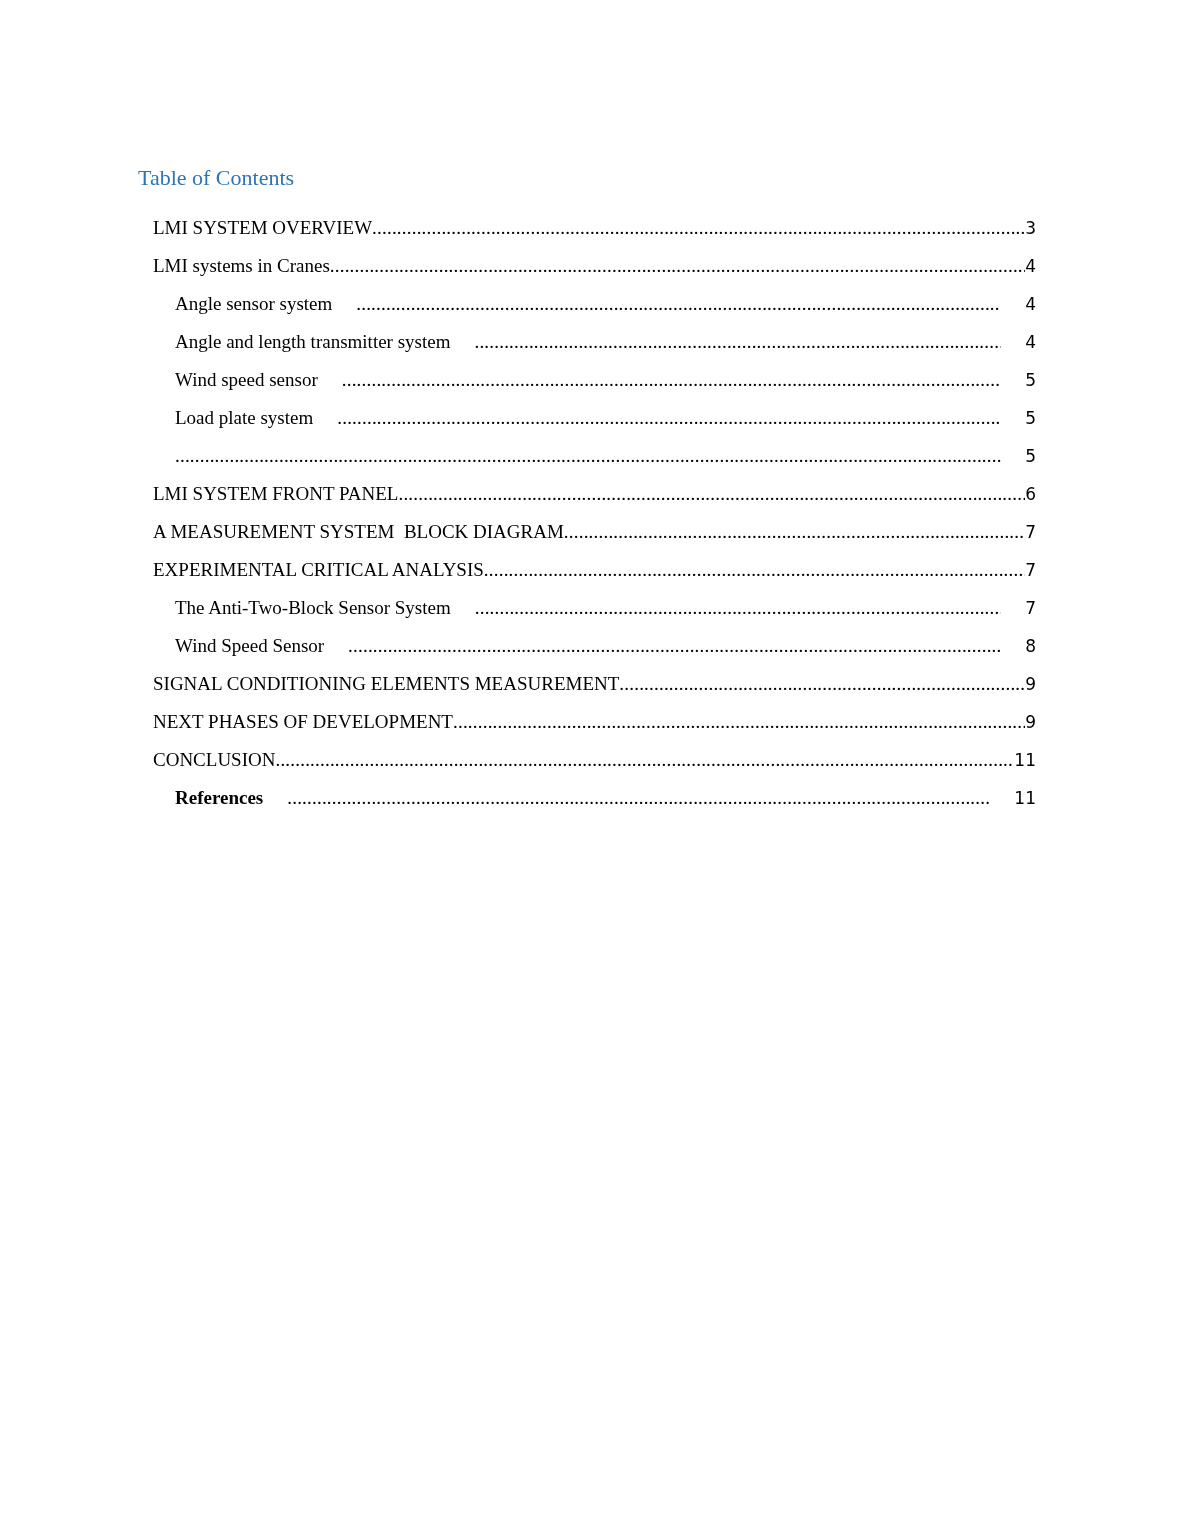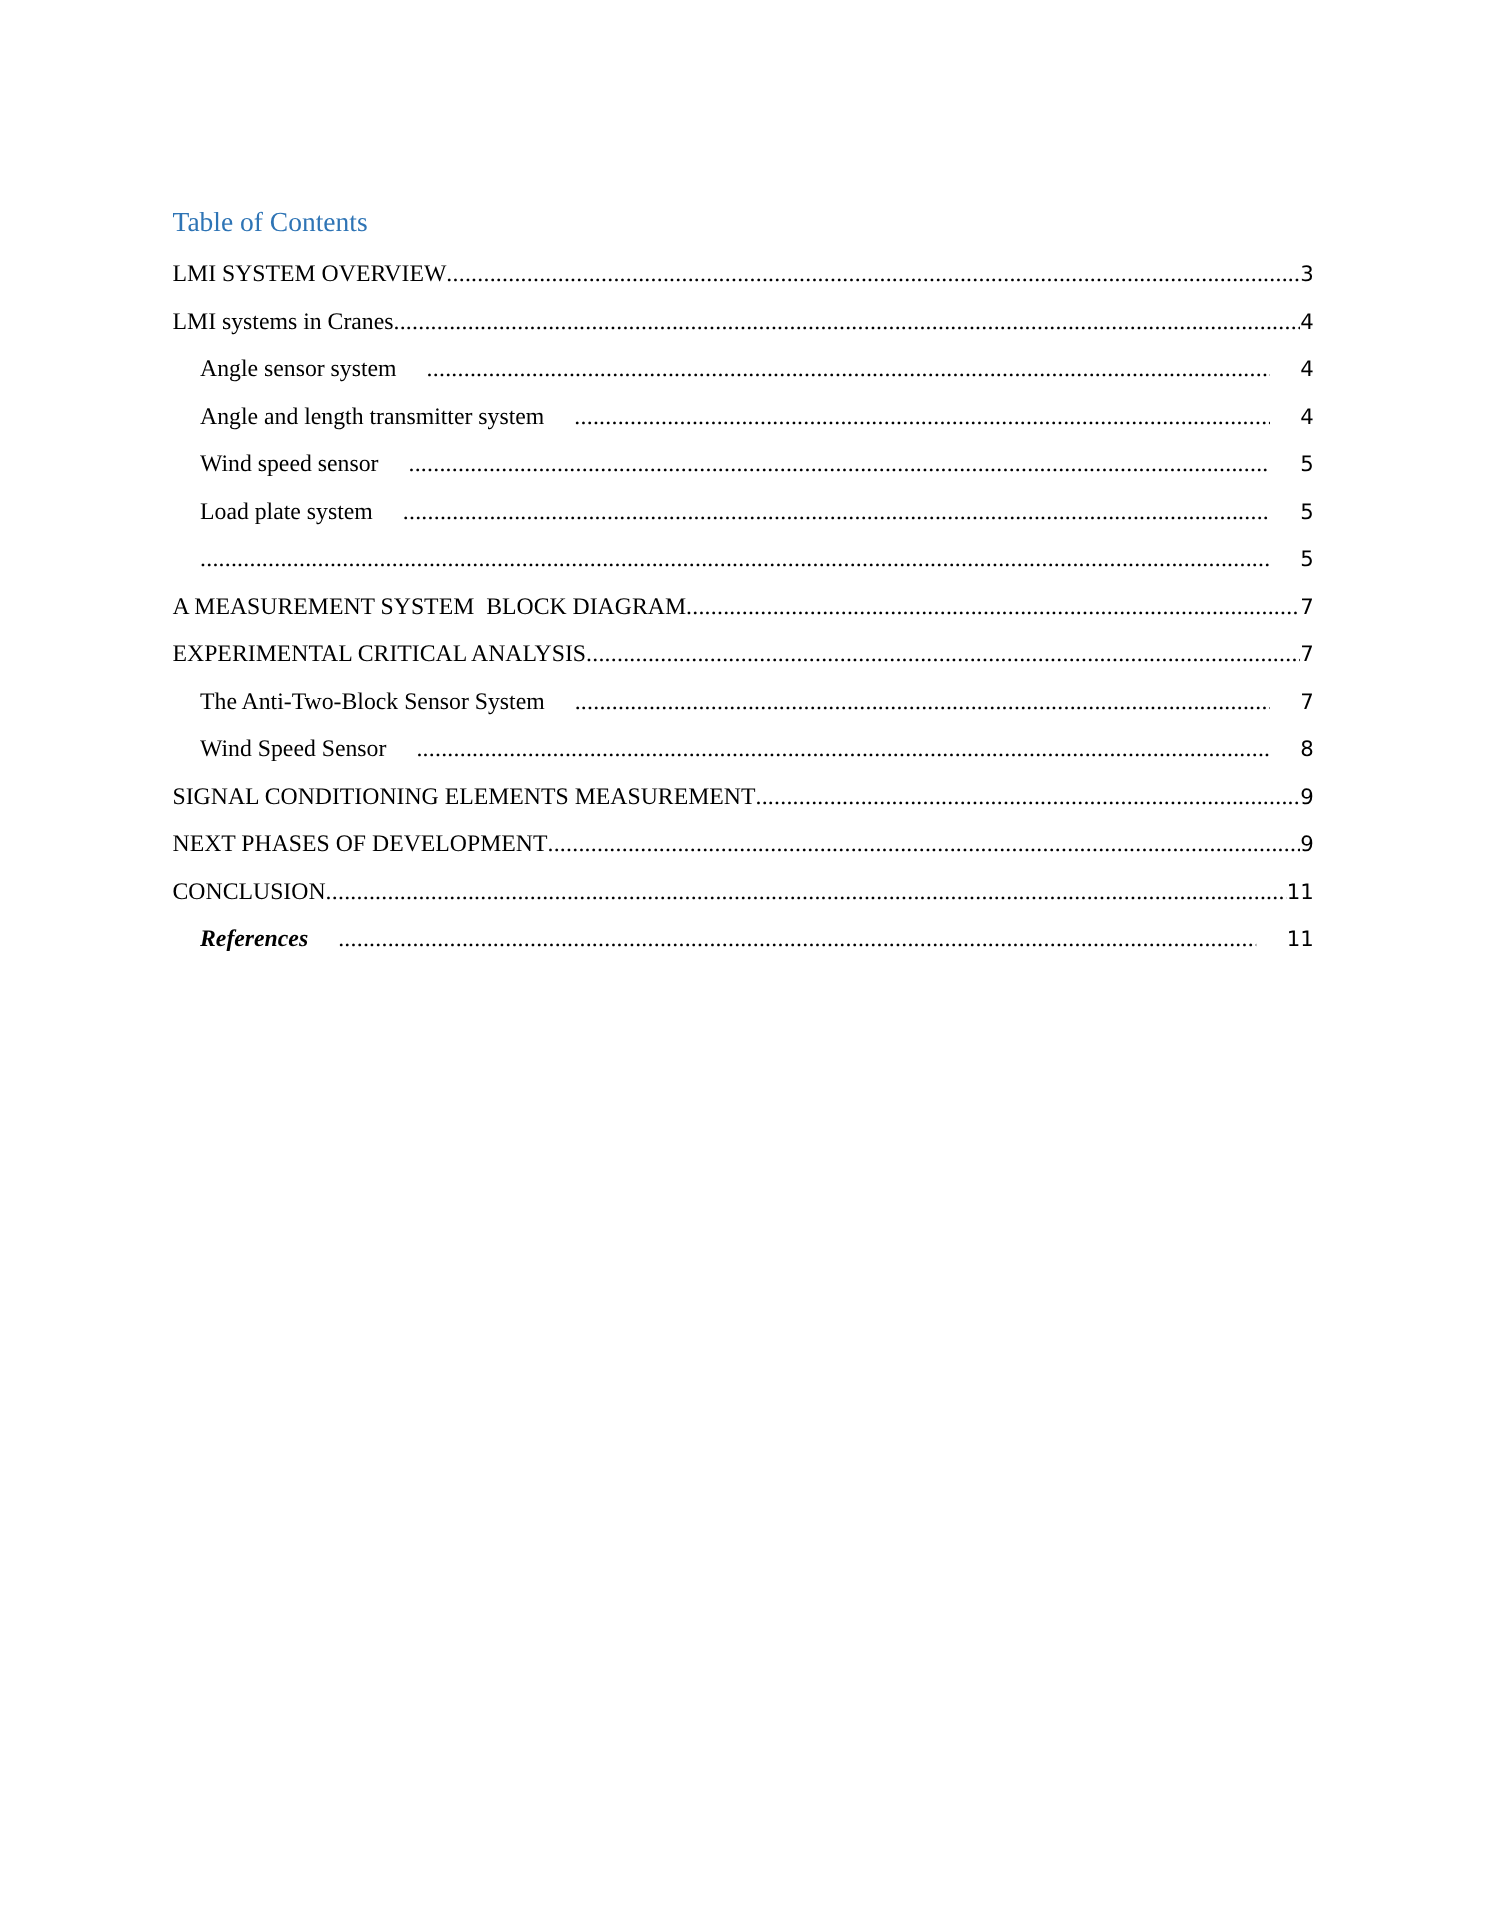--- a/index.html
+++ b/index.html
@@ -31,21 +31,21 @@
       font-family: "Liberation Serif", serif;
       font-size: 22px;
       color: #2e74b5;
       line-height: 32px;
       margin: 4px 0 7px 0;
       font-weight: normal;
       white-space: nowrap;
     }
     .toc-list {
       list-style: none;
-      margin: 0;
+      margin: 15px;
       padding: 0;
     }
     .toc-entry {
       display: flex;
       align-items: baseline;
       height: 38px;
       line-height: 38px;
       font-family: "Liberation Serif", serif;
       font-size: 19px;
       color: #000000;
@@ -55,21 +55,20 @@
     }
     .toc-entry.level-2 {
       padding-left: 22px;
       gap: 24px;
     }
     .toc-entry .label {
       flex: 0 0 auto;
     }
     .toc-entry .label.bold {
       font-weight: bold;
-      font-style: italic;
     }
     .toc-entry .leader {
       flex: 1 1 auto;
       overflow: hidden;
       white-space: nowrap;
       letter-spacing: 0.2px;
     }
     .toc-entry .leader::after {
       content: "................................................................................................................................................................................................................................................................";
     }
@@ -114,20 +113,25 @@
       <li class="toc-entry level-2">
         <span class="label">Load plate system</span>
         <span class="leader"></span>
         <span class="page-num">5</span>
       </li>
       <li class="toc-entry level-2">
         <span class="leader"></span>
         <span class="page-num">5</span>
       </li>
       <li class="toc-entry level-1">
+        <span class="label">LMI SYSTEM FRONT PANEL</span>
+        <span class="leader"></span>
+        <span class="page-num">6</span>
+      </li>
+      <li class="toc-entry level-1">
         <span class="label" style="white-space: pre;">A MEASUREMENT SYSTEM  BLOCK DIAGRAM</span>
         <span class="leader"></span>
         <span class="page-num">7</span>
       </li>
       <li class="toc-entry level-1">
         <span class="label">EXPERIMENTAL CRITICAL ANALYSIS</span>
         <span class="leader"></span>
         <span class="page-num">7</span>
       </li>
       <li class="toc-entry level-2">

